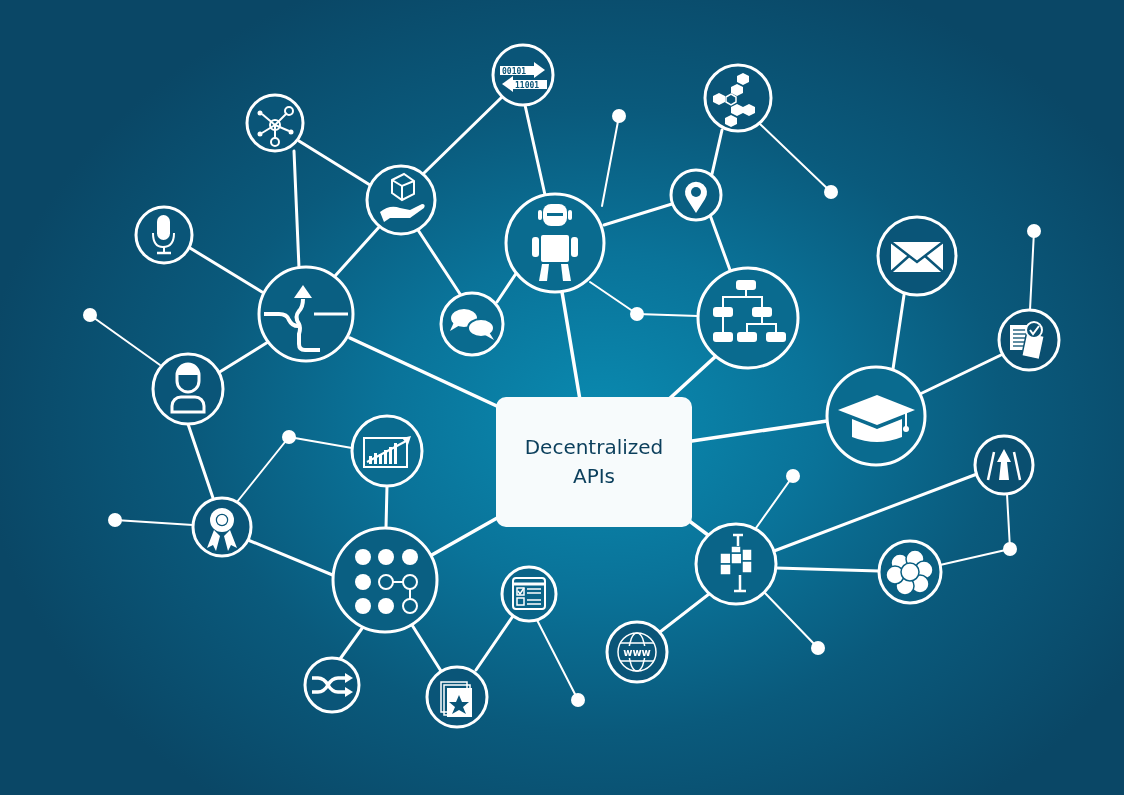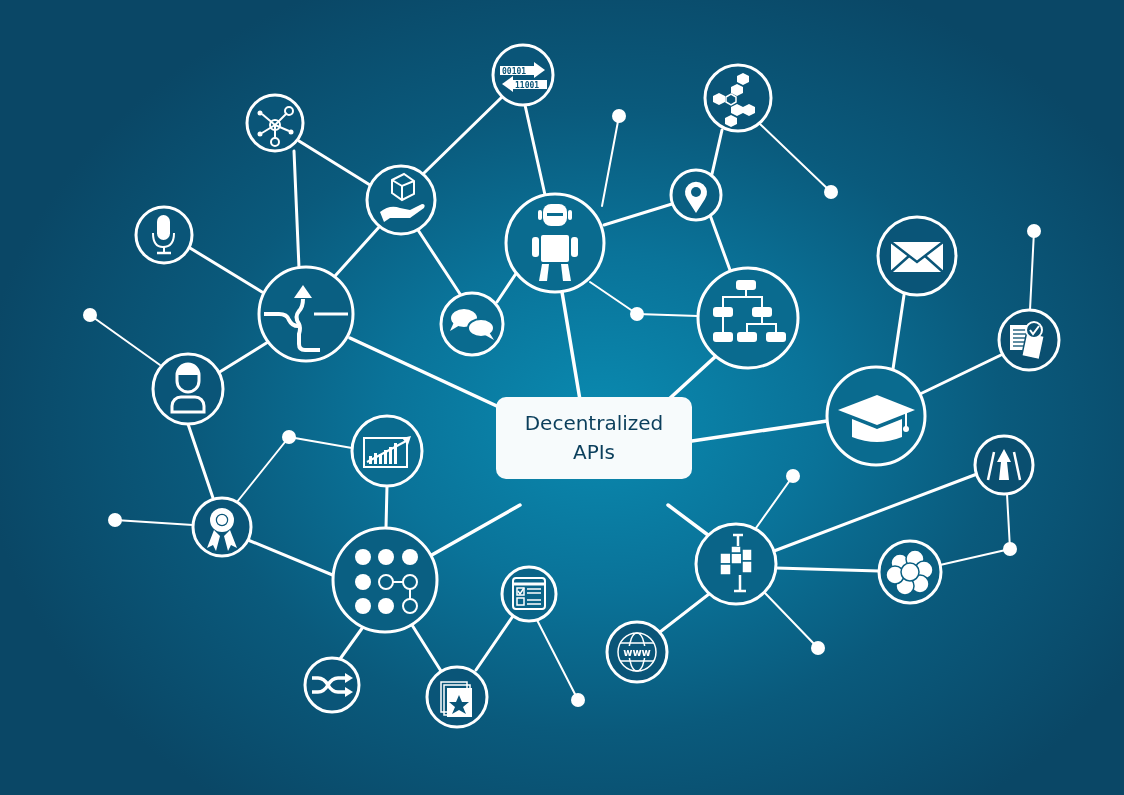--- a/index.html
+++ b/index.html
@@ -1,20 +1,20 @@
 <!DOCTYPE html>
 <html><head>
 <meta charset="utf-8">
 <style>
   html,body{margin:0;padding:0;}
   body{width:1124px;height:795px;overflow:hidden;position:relative;
     background: radial-gradient(ellipse 620px 480px at 600px 420px, #0a8ab0 0%, #0a7399 35%, #0a5a7c 65%, #0a4766 100%);
     font-family:"Liberation Sans", sans-serif;}
   #stage{position:absolute;left:0;top:0;width:1124px;height:795px;}
-  .center-box{position:absolute;left:496px;top:397px;width:196px;height:82px;background:#f7fbfc;border-radius:10px;
+  .center-box{position:absolute;left:496px;top:397px;width:196px;height:130px;background:#f7fbfc;border-radius:10px;
     display:flex;flex-direction:column;align-items:center;justify-content:center;color:#0b3f5c;
     font-family:"DejaVu Sans", sans-serif;font-size:20px;line-height:29px;text-align:center;}
 </style>
 </head>
 <body>
 
 <svg id="stage" width="1124" height="795" viewBox="0 0 1124 795" xmlns="http://www.w3.org/2000/svg">
   <g id="edges" stroke="#ffffff" stroke-linecap="round" fill="none">
     <line x1="594" y1="451" x2="350" y2="338" stroke-width="3.5"></line>
     <line x1="580" y1="400" x2="562" y2="292" stroke-width="3.5"></line>

